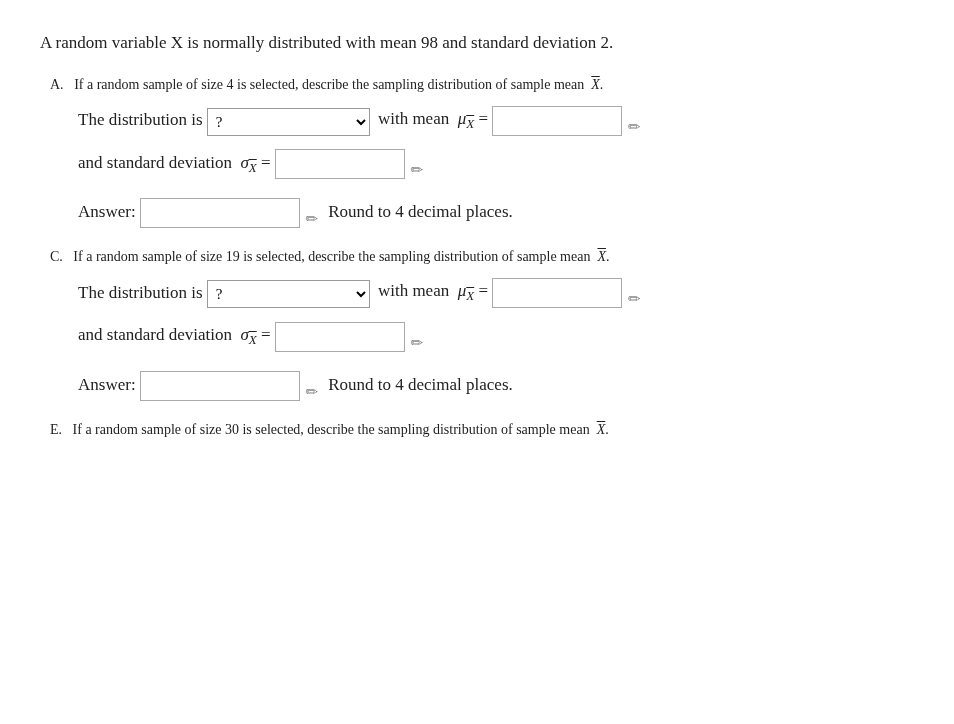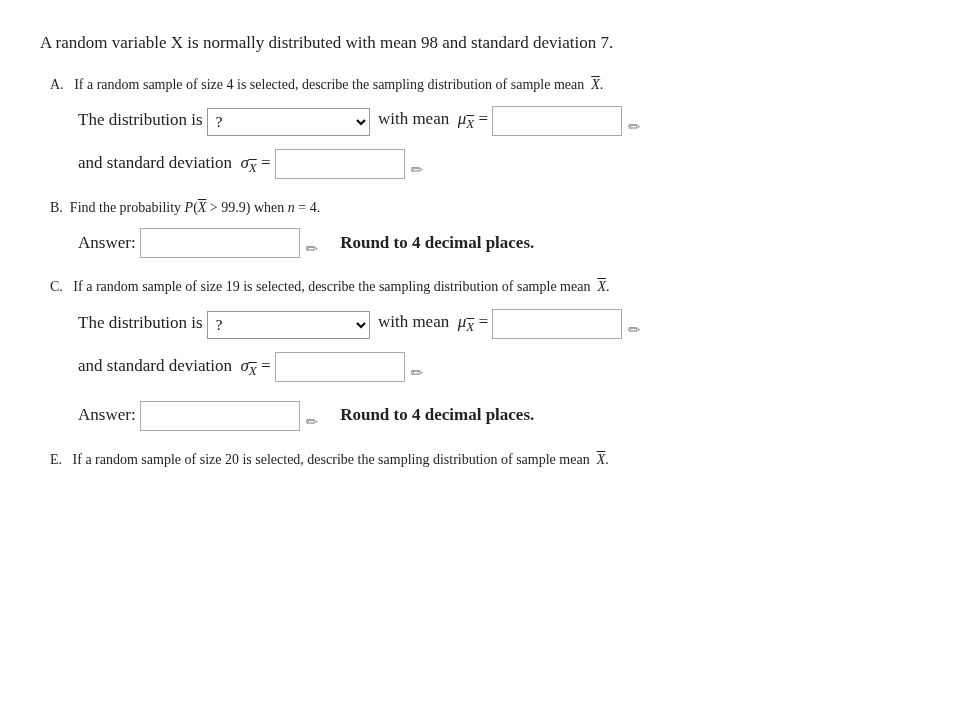--- a/index.html
+++ b/index.html
@@ -88,35 +88,35 @@
     }
     .answer-box input {
       border: none;
       outline: none;
       width: 85%;
       font-family: Georgia, serif;
       font-size: 15px;
       background: transparent;
     }
     .round-text {
-      font-weight: bold;
-      margin-left: 20px;
+      font-weight: normal;
+      margin-left: 8px;
     }
     
     .overline {
       text-decoration: overline;
       display: inline;
     }
     .math-italic { font-style: italic; }
   </style>
 </head>
 <body>
 
 <div class="problem-text">
-  <span>A random variable X is normally distributed with mean 98 and standard deviation 7.</span>
+  <span>A random variable X is normally distributed with mean 98 and standard deviation 2.</span>
 </div>
 
 <div class="part">
   <div class="part-label">
     <span>A.</span>
     &nbsp;
     <span>If a random sample of size 4 is selected, describe the sampling distribution of sample mean</span>
     &nbsp;<span class="math-italic"><span class="overline">X</span></span>.
   </div>
   <div class="part-body">
@@ -144,24 +144,20 @@
         <input type="text" style="">
       </div>
       <button class="pencil-btn">
         <span>✏</span>
       </button>
     </div>
   </div>
 </div>
 
 <div class="part">
-  <div class="part-label">
-    <span>B.</span>
-    &nbsp;Find the probability <span class="math-italic">P</span>(<span class="math-italic overline" style="text-decoration:overline; font-style:italic;">X</span> &gt; 99.9) when <span class="math-italic">n</span> = 4.
-  </div>
   <div class="part-body">
     <div class="line">
       <span>Answer:</span>
       <div class="answer-box">
         <input type="text" style="">
       </div>
       <button class="pencil-btn">
         <span>✏</span>
       </button>
       <span class="round-text">Round to 4 decimal places.</span>
@@ -219,16 +215,16 @@
       </button>
       <span class="round-text">Round to 4 decimal places.</span>
     </div>
   </div>
 </div>
 
 <div class="part">
   <div class="part-label">
     <span>E.</span>
     &nbsp;
-    <span>If a random sample of size 20 is selected, describe the sampling distribution of sample mean</span>
+    <span>If a random sample of size 30 is selected, describe the sampling distribution of sample mean</span>
     &nbsp;<span class="math-italic" style="text-decoration:overline;">X</span>.
   </div>
 </div>
 
 </body></html>

